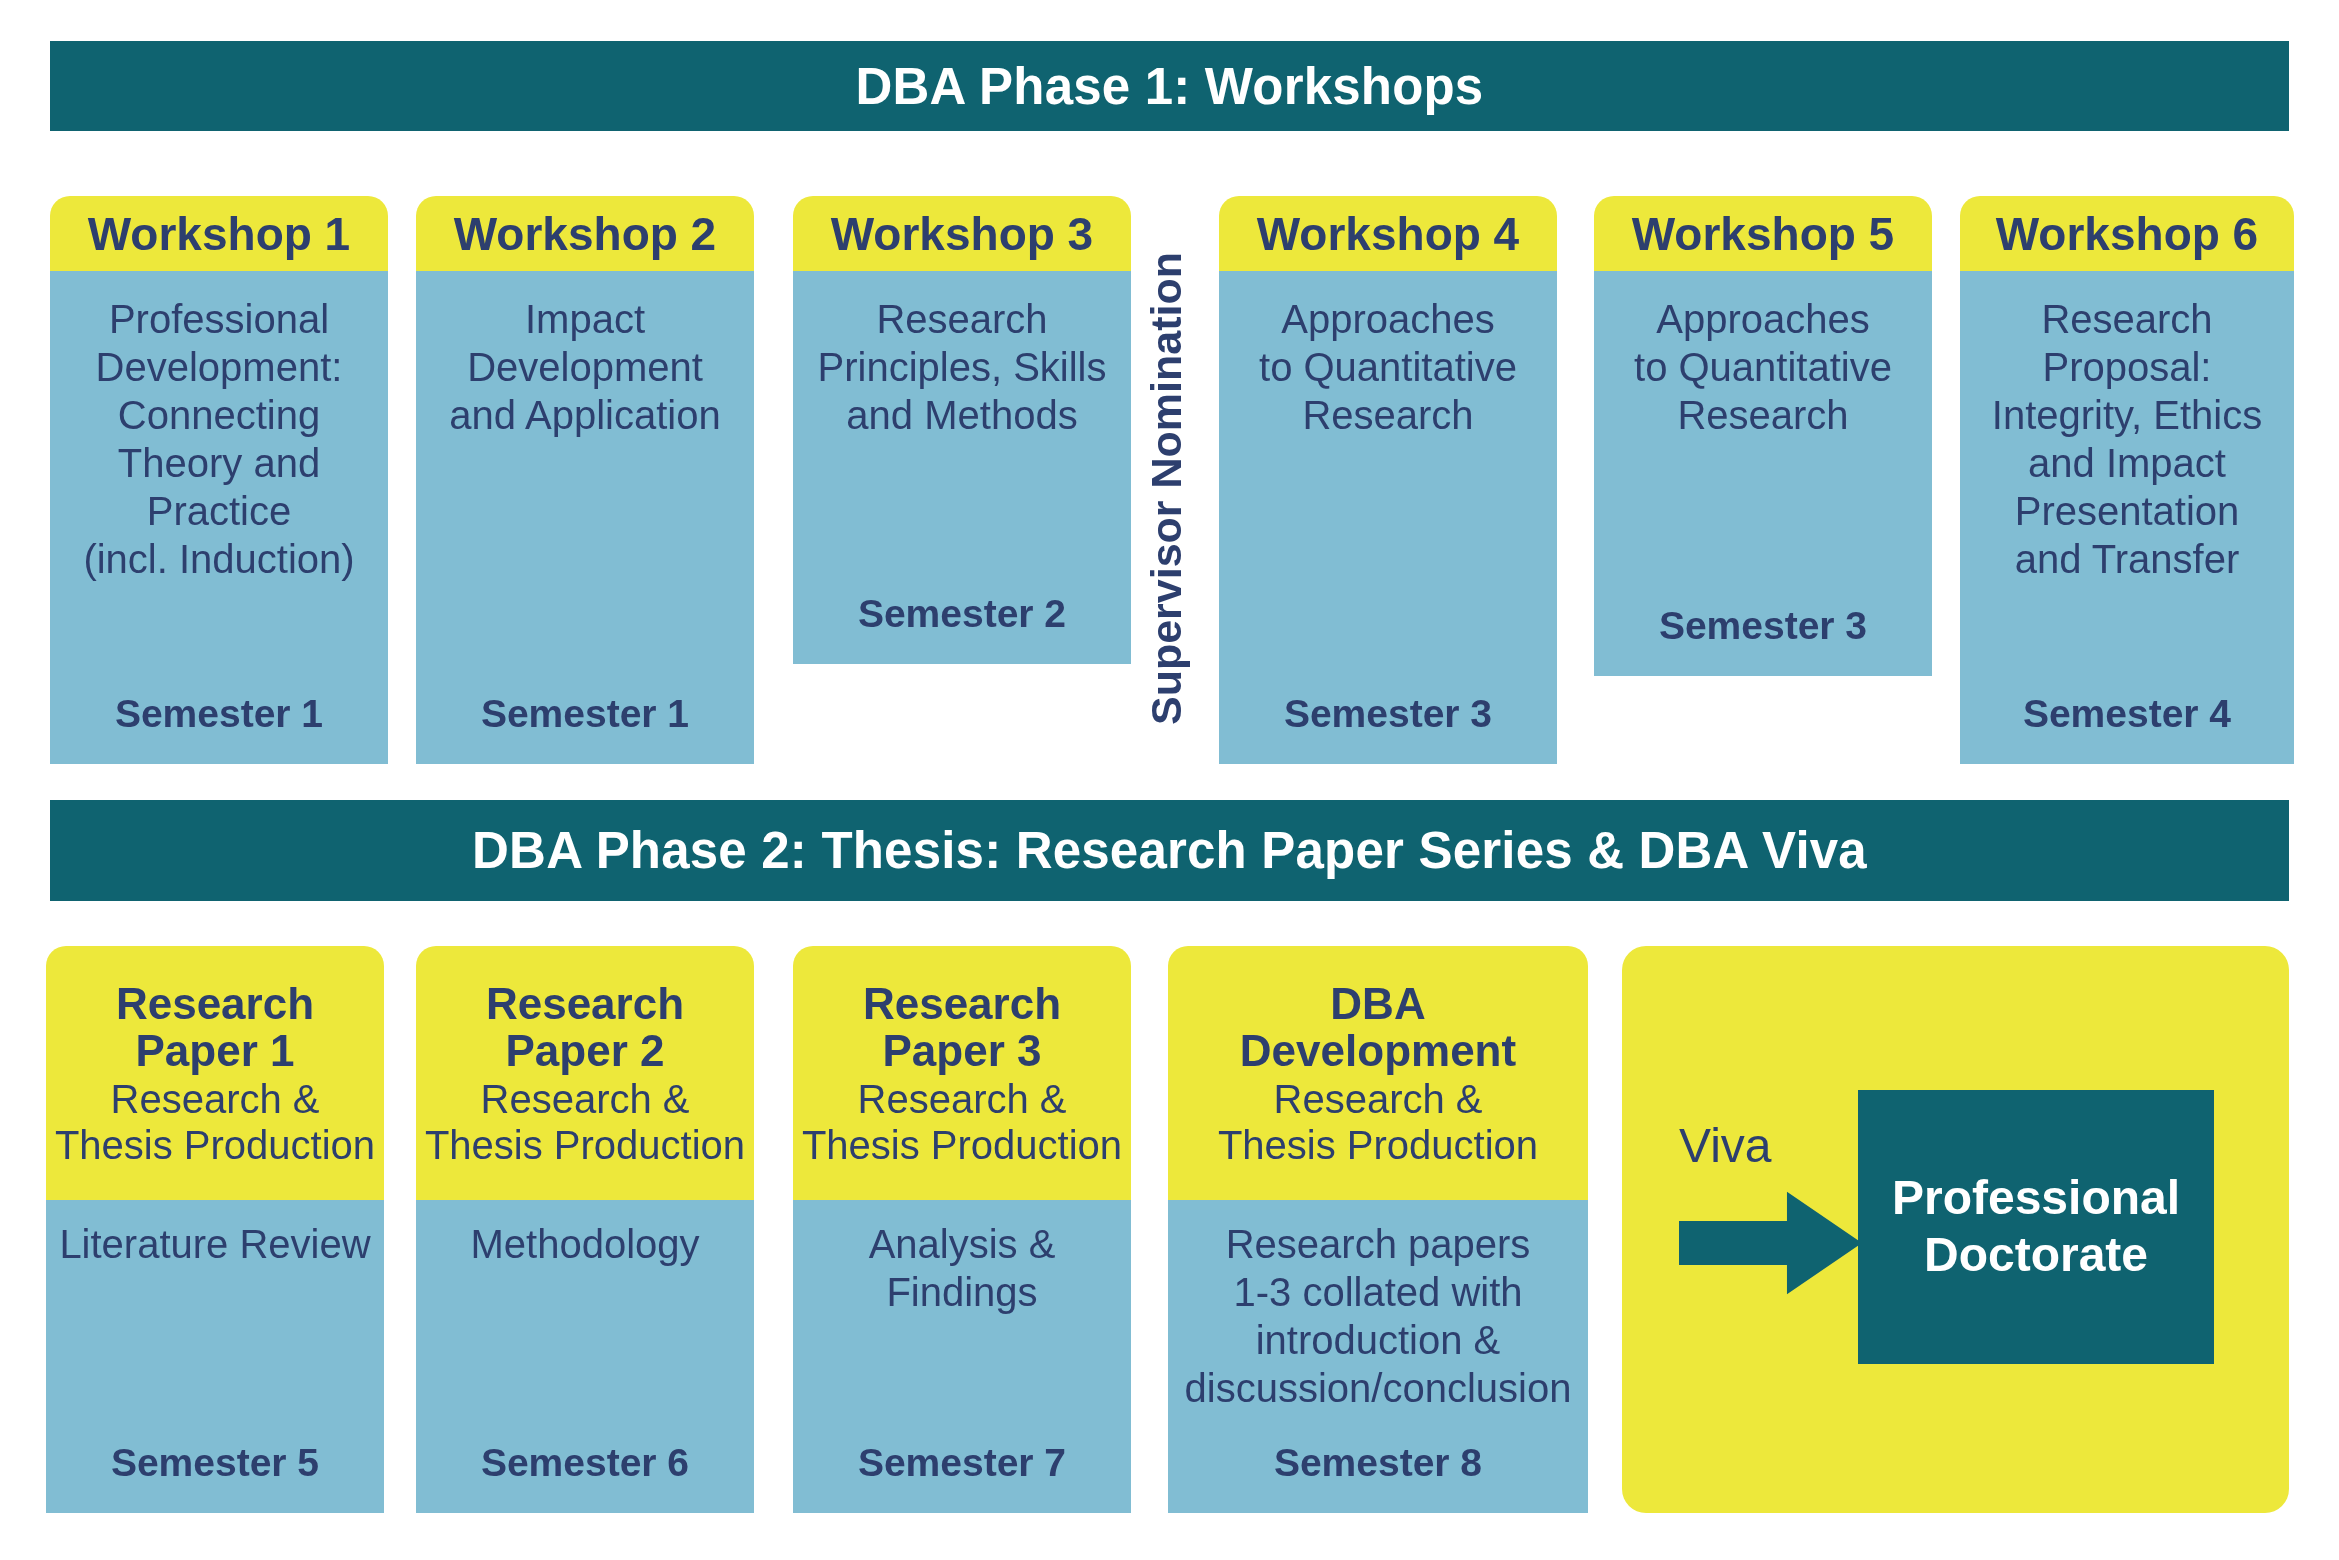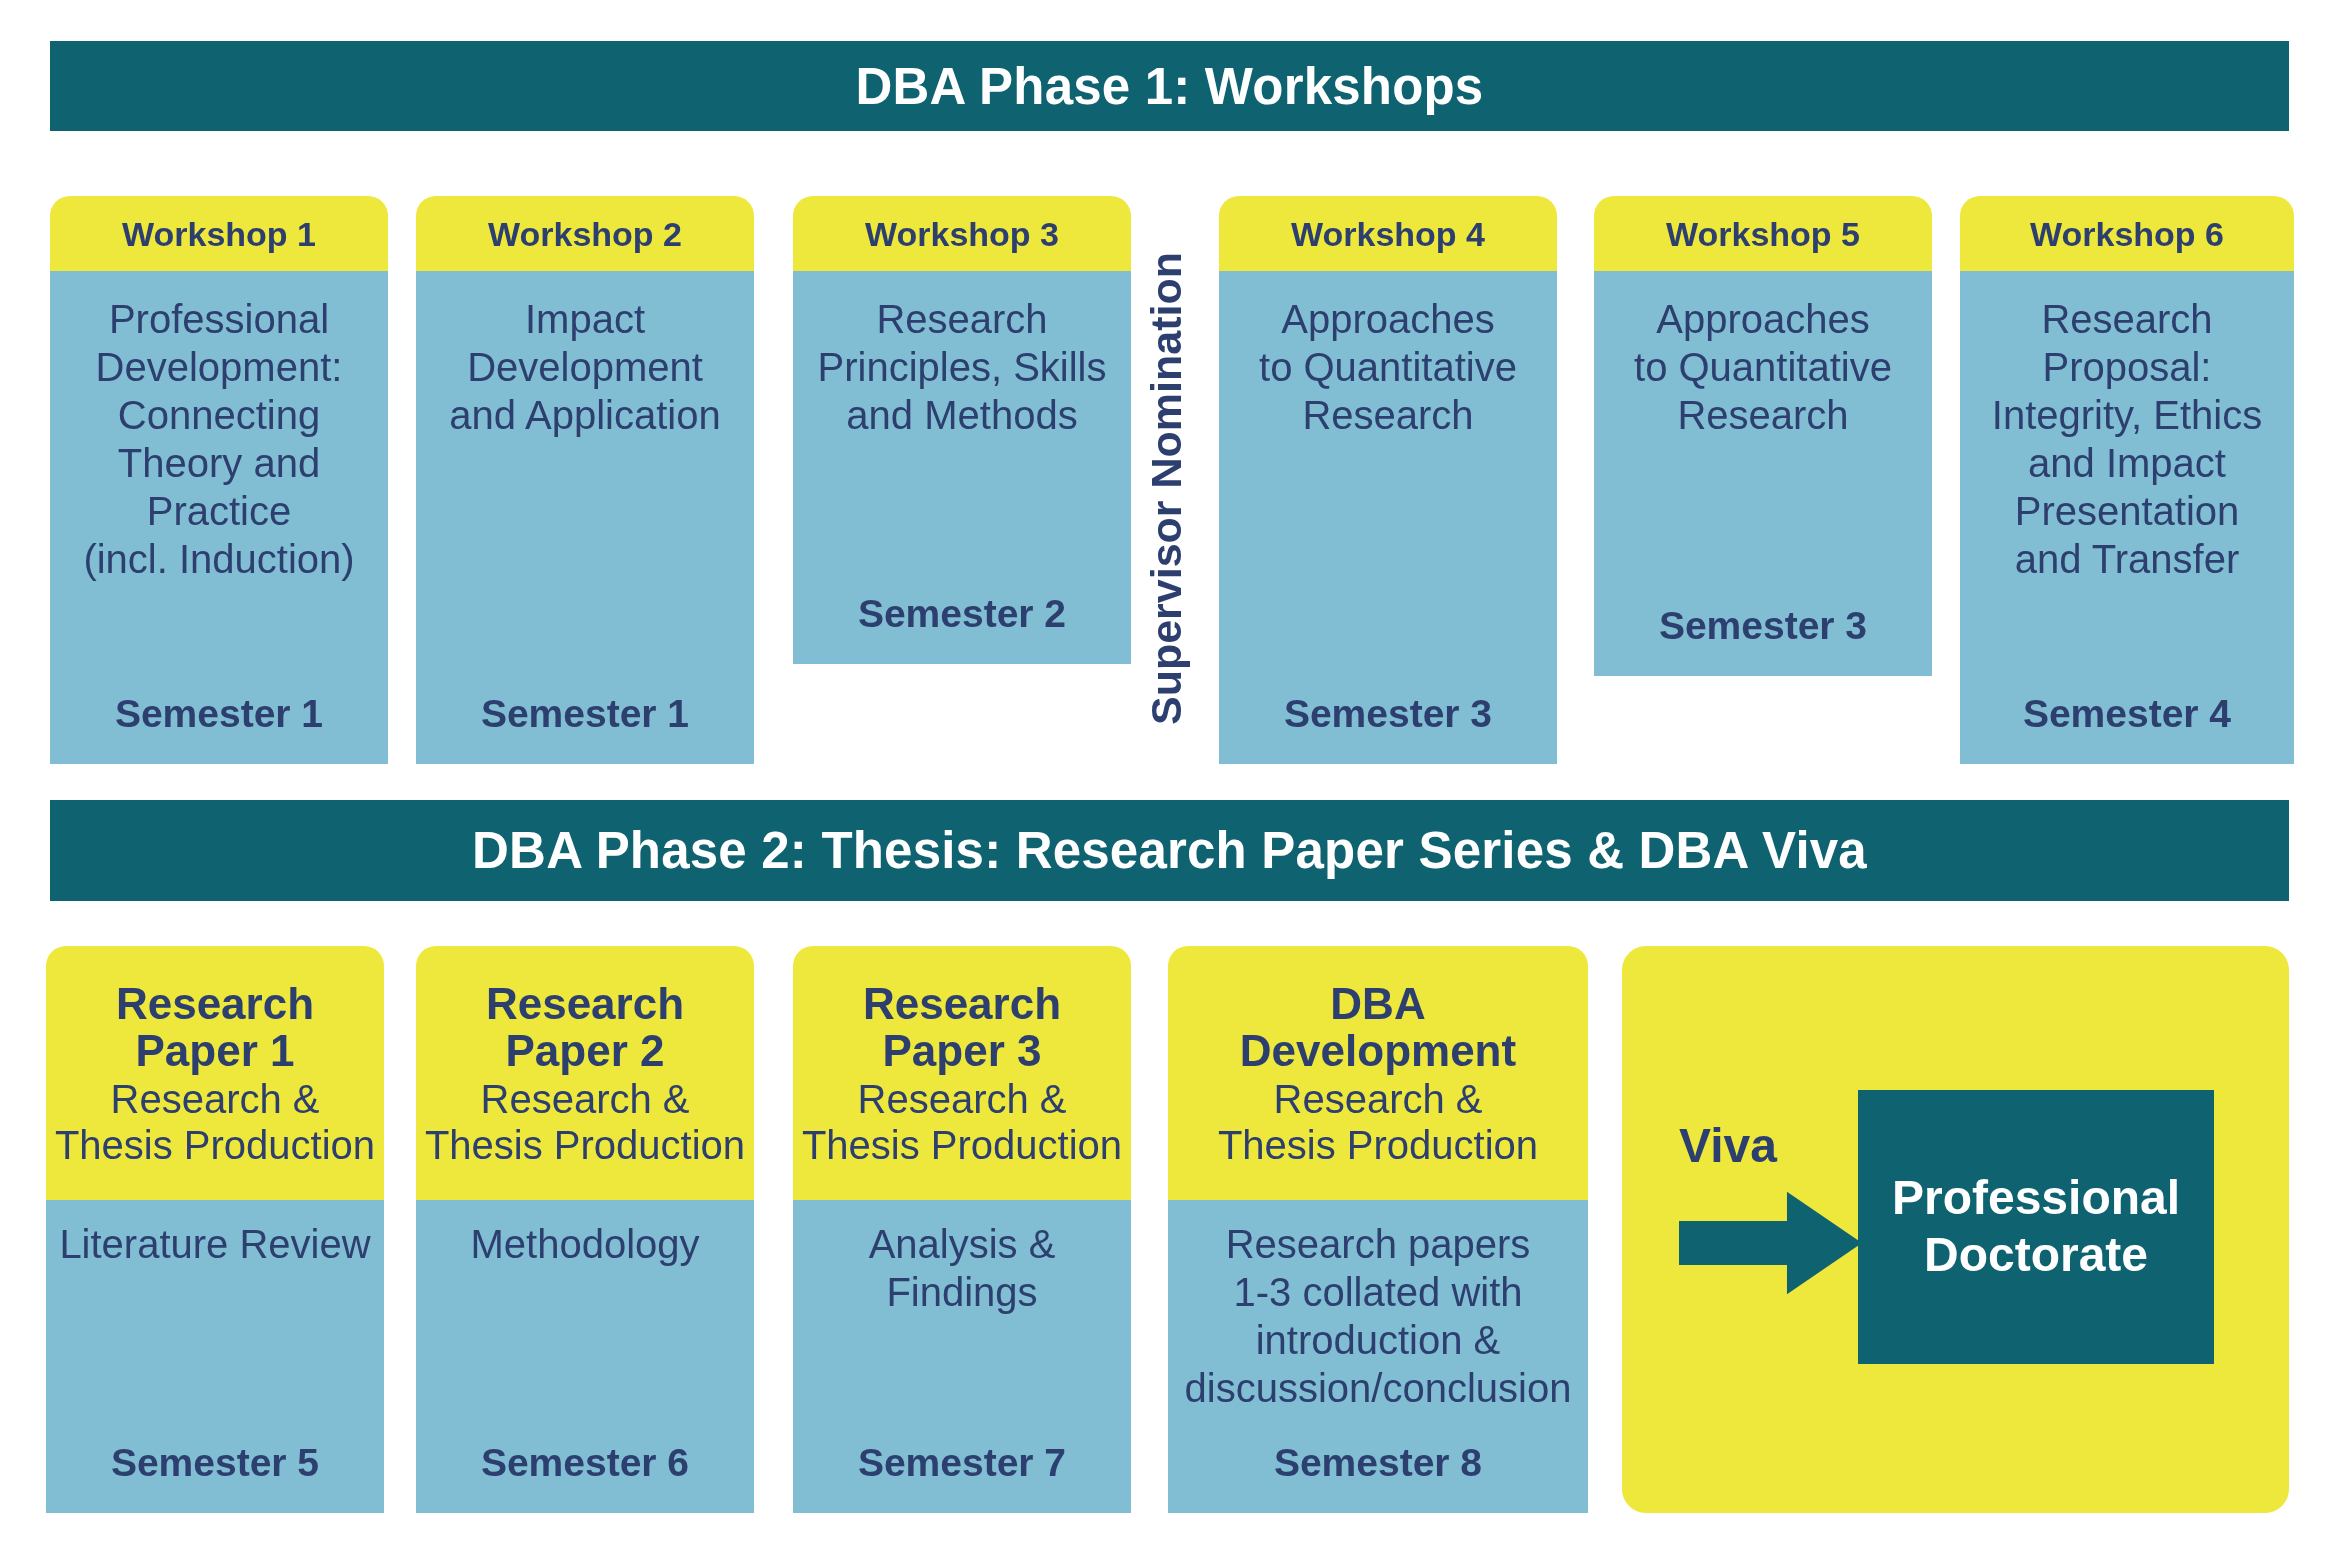--- a/index.html
+++ b/index.html
@@ -72,21 +72,21 @@
     color: #2D3F6E;
     font-weight: bold;
     text-align: center;
     display: flex;
     align-items: center;
     justify-content: center;
     flex-direction: column;
   }
   .workshop .card-head {
     height: 75px;
-    font-size: 34px;
+    font-size: 46px;
     line-height: 1.0;
   }
 
   .card-body {
     background: #81BDD3;
     color: #2D3F6E;
     flex: 1;
     display: flex;
     flex-direction: column;
     padding: 24px 11px 24px 11px;
@@ -169,21 +169,21 @@
     height: 567px;
     background: #EDE83B;
     border-radius: 24px;
     overflow: hidden;
   }
   #viva-label {
     position: absolute;
     left: 57px;
     top: 172px;
     font-size: 48px;
-    font-weight: bold;
+    font-weight: normal;
     color: #2D3F6E;
   }
   #viva-arrow {
     position: absolute;
     left: 57px;
     top: 242px;
     width: 183px;
     height: 110px;
   }
   #doctorate-box {

